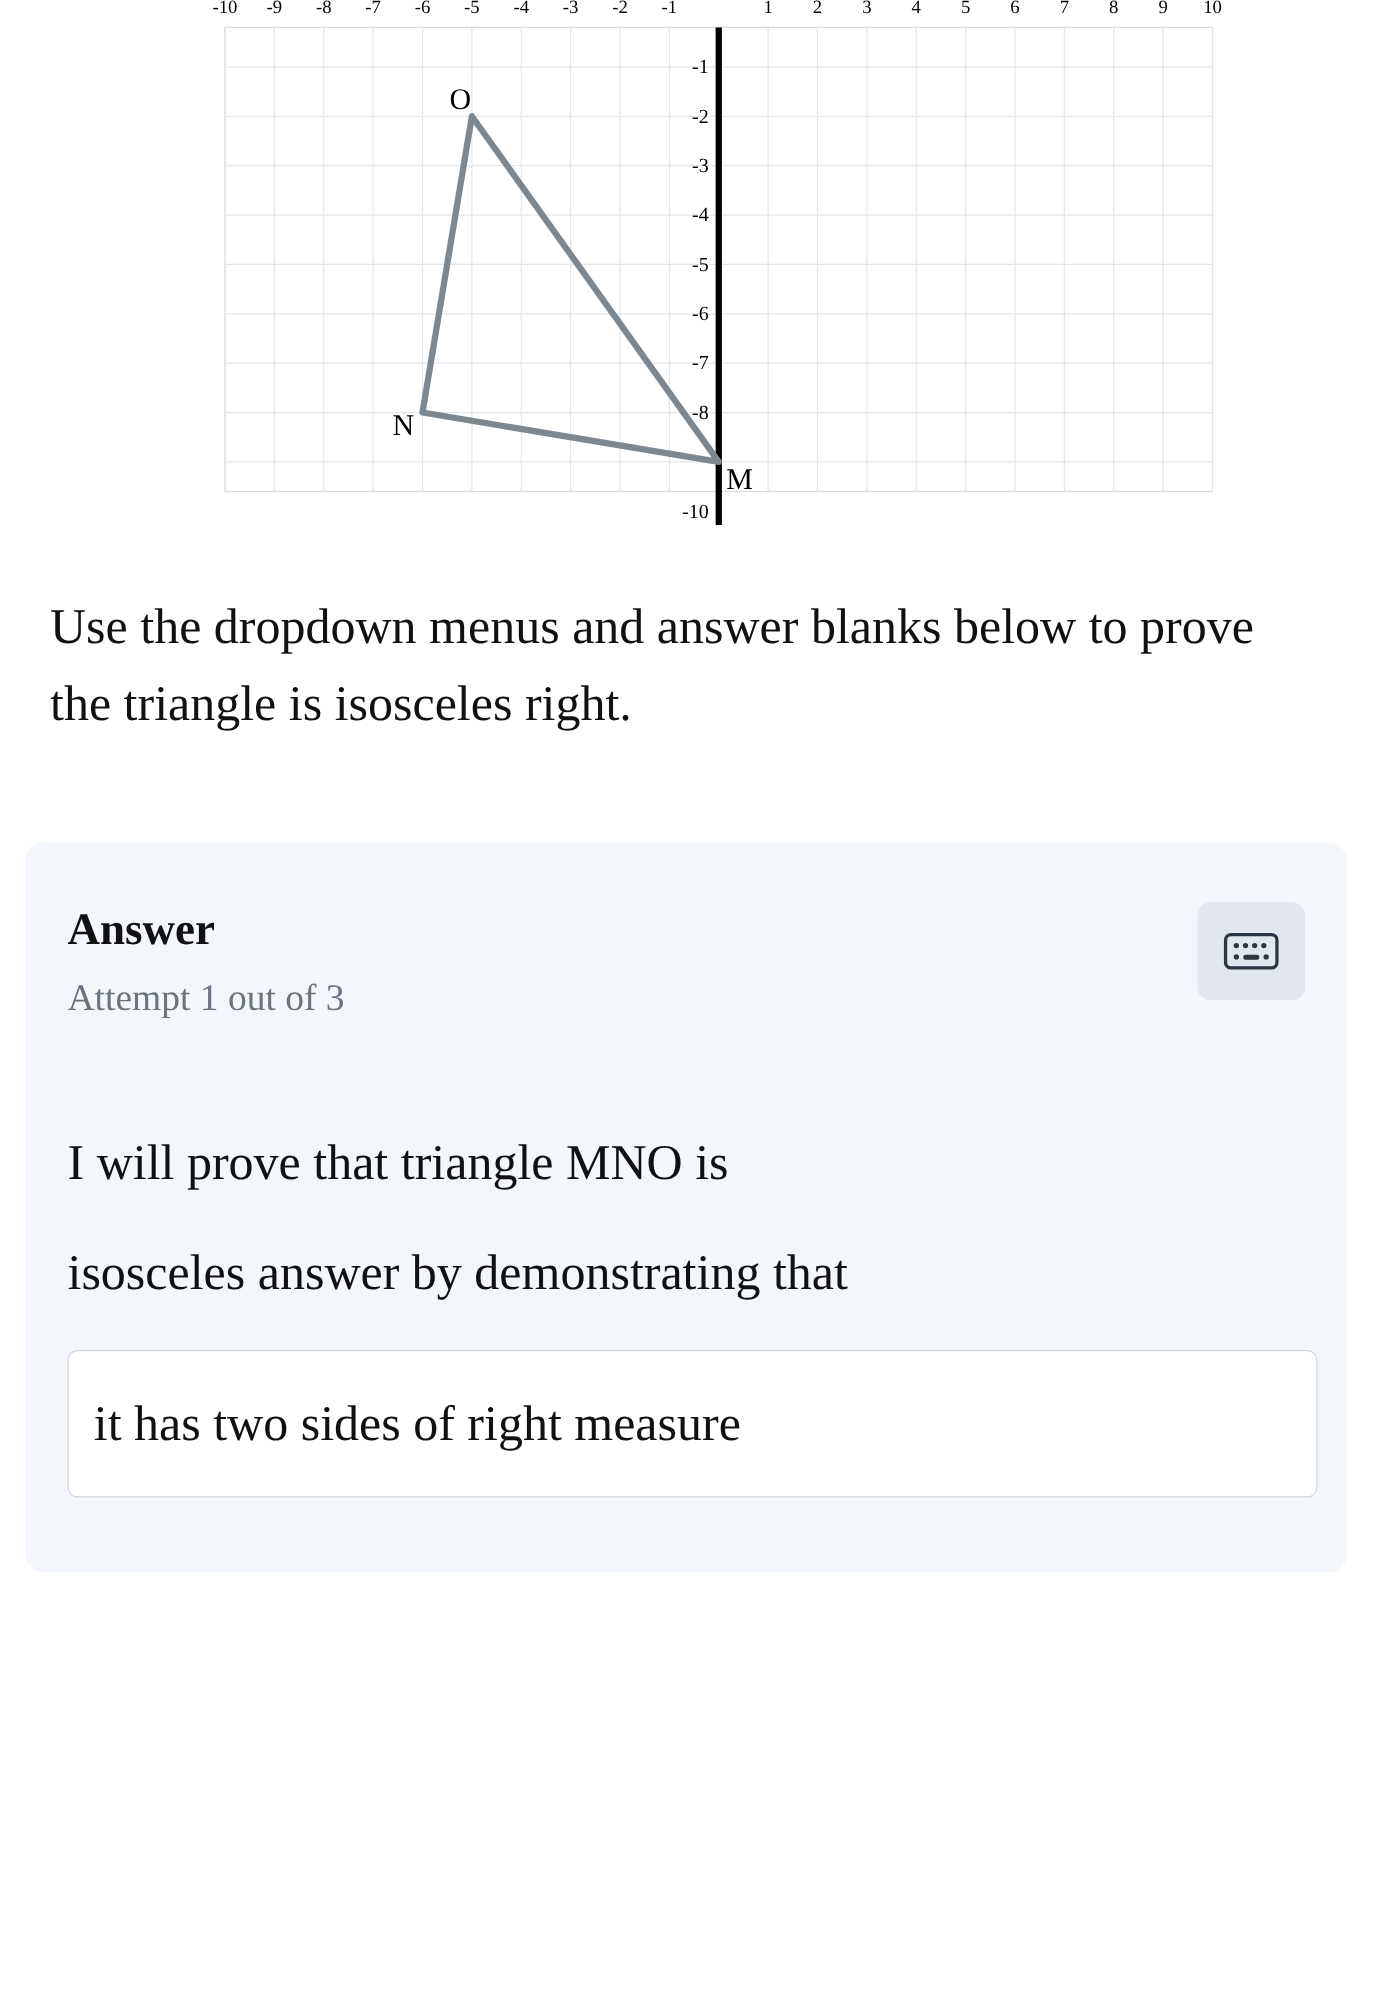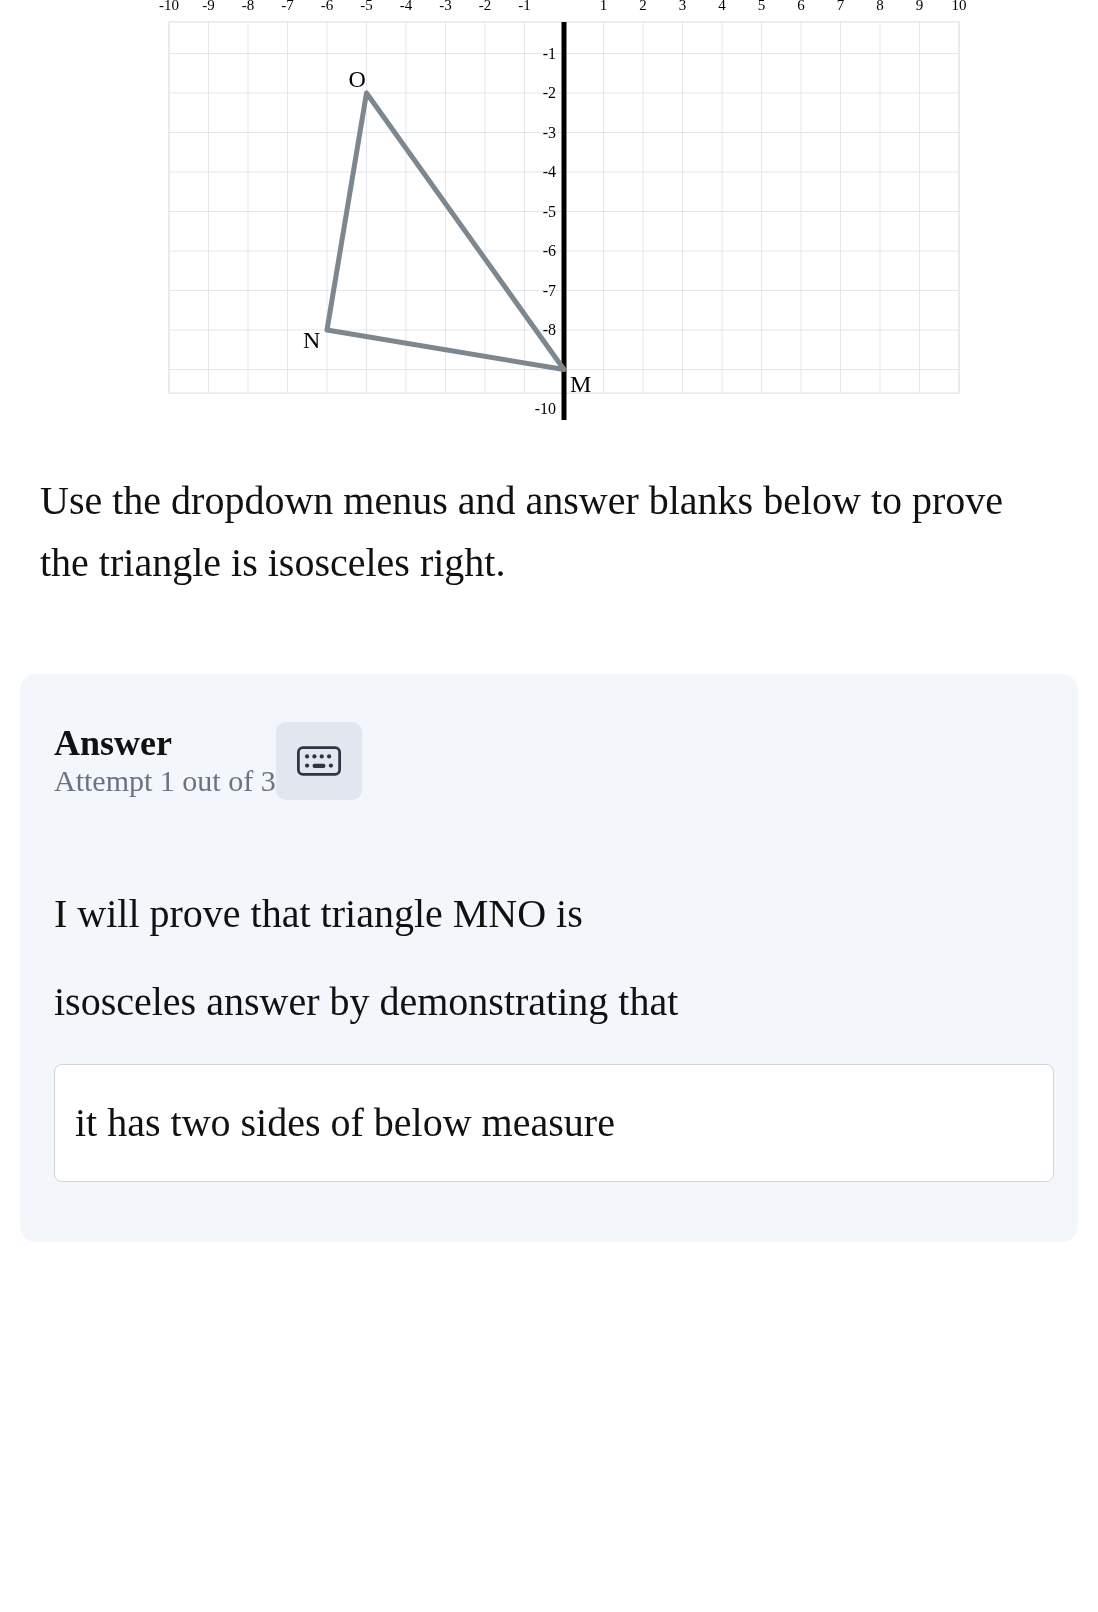--- a/index.html
+++ b/index.html
@@ -5,50 +5,51 @@
   * { box-sizing: border-box; margin: 0; padding: 0; }
   body {
     font-family: Georgia, 'Times New Roman', serif;
     background: #fff;
     color: #000;
     width: 1098px;
   }
   .graph-wrap {
     position: relative;
     width: 100%;
-    padding: 0 20px;
+    padding: 0 31px;
   }
   .graph-svg { display: block; }
   .question-text {
     font-size: 40px;
     line-height: 1.55;
     padding: 50px 50px 80px 40px;
     color: #111;
   }
   .answer-card {
     background: #f3f6fb;
     margin: 0 20px;
     border-radius: 16px;
     padding: 48px 34px 60px 34px;
     position: relative;
   }
   .answer-head {
     display: flex;
-    justify-content: flex-start;
+    justify-content: space-between;
     align-items: flex-start;
     font-family: Liberation Serif, serif;
   }
   .answer-title {
     font-size: 36px;
     font-weight: bold;
     color: #111;
   }
   .attempt {
     font-size: 30px;
     color: #6b7280;
+    margin-top: 18px;
   }
   .kbd-btn {
     width: 86px;
     height: 78px;
     background: #e2e6ee;
     border-radius: 10px;
     display: flex;
     align-items: center;
     justify-content: center;
     cursor: pointer;
@@ -167,15 +168,15 @@
         <circle cx="11" cy="21" r="2.3" fill="#2b3544"></circle>
         <rect x="17" y="19" width="14" height="4.5" rx="2" fill="#2b3544"></rect>
         <circle cx="37" cy="21" r="2.3" fill="#2b3544"></circle>
       </svg>
     </div>
   </div>
 
   <div class="proof-text">
     <span>I will prove that triangle MNO is</span><br>
     <span>isosceles answer by demonstrating that</span>
-    <div class="dropdown">it has two sides of below measure</div>
+    <div class="dropdown">it has two sides of right measure</div>
   </div>
 </div>
 
 </body></html>

